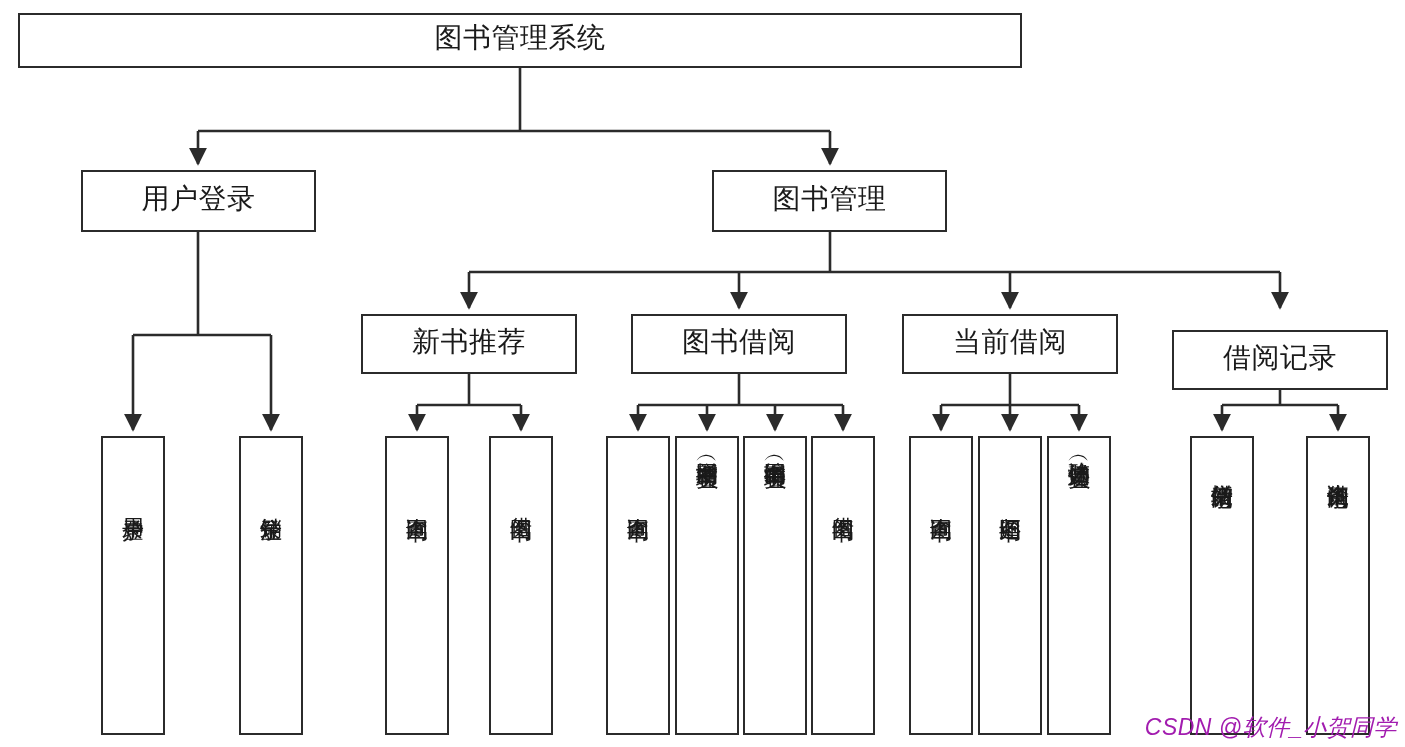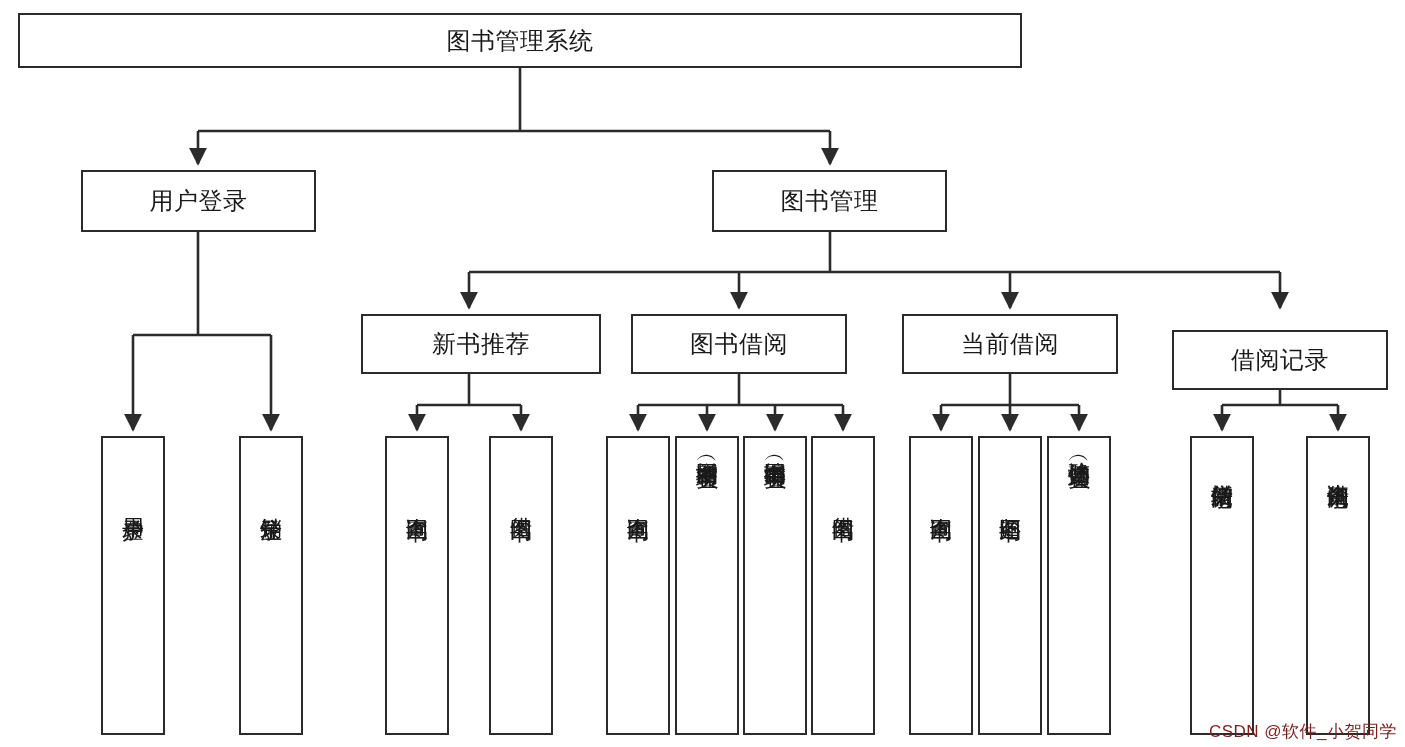--- a/index.html
+++ b/index.html
@@ -35,43 +35,45 @@
     color: #1a1a1a;
   }
   .node .label {
     display: block;
     text-align: center;
     line-height: 1.32;
     letter-spacing: 0.5px;
   }
   .node.horizontal .label {
     writing-mode: horizontal-tb;
-    font-size: 24px;
+    font-size: 28px;
+    font-family: Liberation Mono, monospace;
   }
   .node.vertical {
     align-items: flex-start;
     padding-top: 6px;
   }
   .node.vertical .label {
     writing-mode: vertical-rl;
     text-orientation: upright;
     font-size: 22px;
     line-height: 1.18;
     letter-spacing: 1px;
     white-space: nowrap;
   }
   #watermark {
     position: absolute;
     right: 8px;
     bottom: 4px;
-    font-size: 17px;
-    color: #7f1d1d;
+    font-size: 23px;
+    color: #a21caf;
     letter-spacing: 0.5px;
     white-space: nowrap;
     pointer-events: none;
+    font-style: italic;
   }
 </style>
 </head>
 <body>
 
 <div id="canvas">
 
   <svg id="svg-layer" viewBox="0 0 1405 747" xmlns="http://www.w3.org/2000/svg">
     <defs>
       <marker id="arrow" viewBox="0 0 10 10" refX="9" refY="5" markerWidth="7" markerHeight="7" orient="auto-start-reverse">
@@ -127,21 +129,21 @@
     <span class="label">图书管理系统</span>
   </div>
 
   <div class="node horizontal" style="left:81px; top:170px; width:235px; height:62px;">
     <span class="label">用户登录</span>
   </div>
   <div class="node horizontal" style="left:712px; top:170px; width:235px; height:62px;">
     <span class="label">图书管理</span>
   </div>
 
-  <div class="node horizontal" style="left:361px; top:314px; width:240px; height:60px;">
+  <div class="node horizontal" style="left:361px; top:314px; width:216px; height:60px;">
     <span class="label">新书推荐</span>
   </div>
   <div class="node horizontal" style="left:902px; top:314px; width:216px; height:60px;">
     <span class="label">当前借阅</span>
   </div>
   <div class="node horizontal" style="left:631px; top:314px; width:216px; height:60px;">
     <span class="label">图书借阅</span>
   </div>
   <div class="node horizontal" style="left:1172px; top:330px; width:216px; height:60px;">
     <span class="label">借阅记录</span>

